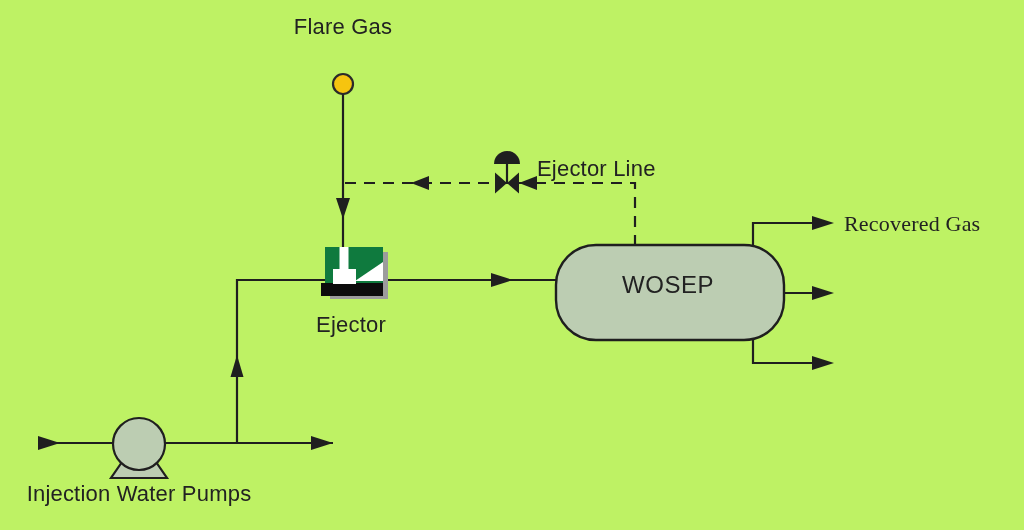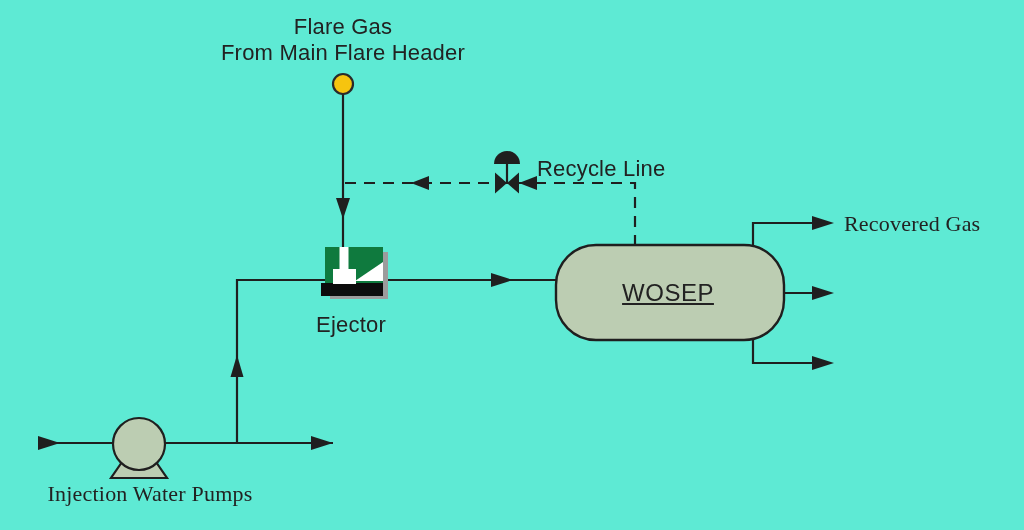--- a/index.html
+++ b/index.html
@@ -1,19 +1,19 @@
 <!DOCTYPE html>
 <html><head>
 <meta charset="utf-8">
 <style>
   html,body{margin:0;padding:0;background:#ffffff;}
   .canvas{
     position:relative;
     width:1024px;height:530px;
-    background:#5eead4;
+    background:#bef264;
     font-family:"Liberation Sans", sans-serif;
     overflow:hidden;
   }
   .diagram-svg{position:absolute;left:0;top:0;}
   .label{
     position:absolute;
     color:#222222;
     font-size:22px;
     line-height:26px;
     white-space:nowrap;
@@ -75,25 +75,24 @@
       <rect x="339.5" y="247" width="9" height="23" fill="#ffffff"></rect>
       <rect x="333" y="269" width="23" height="15" fill="#ffffff"></rect>
       <polygon points="355,281 383,262 383,281" fill="#ffffff"></polygon>
     </g>
 
     <circle cx="343" cy="84" r="10" stroke="#2a2a2a" stroke-width="2.2" fill="#f6c40f"></circle>
   </svg>
 
   <div class="label centered" style="left:343px;top:14px;">
     <div>Flare Gas</div>
-    <div>From Main Flare Header</div>
   </div>
 
-  <div class="label" style="left:537px;top:156px;">Recycle Line</div>
+  <div class="label" style="left:537px;top:156px;">Ejector Line</div>
 
   <div class="label centered" style="left:351px;top:312px;">Ejector</div>
 
-  <div class="label vessel-label" style="left:668px;top:293px;text-decoration:underline;">WOSEP</div>
+  <div class="label vessel-label" style="left:668px;top:285px;">WOSEP</div>
 
   <div class="label" style="left:844px;top:211px;font-family:Liberation Serif, serif;">Recovered Gas</div>
 
-  <div class="label centered" style="left:150px;top:481px;font-family:Liberation Serif, serif;">Injection Water Pumps</div>
+  <div class="label centered" style="left:139px;top:481px;">Injection Water Pumps</div>
 </div>
 
 </body></html>

